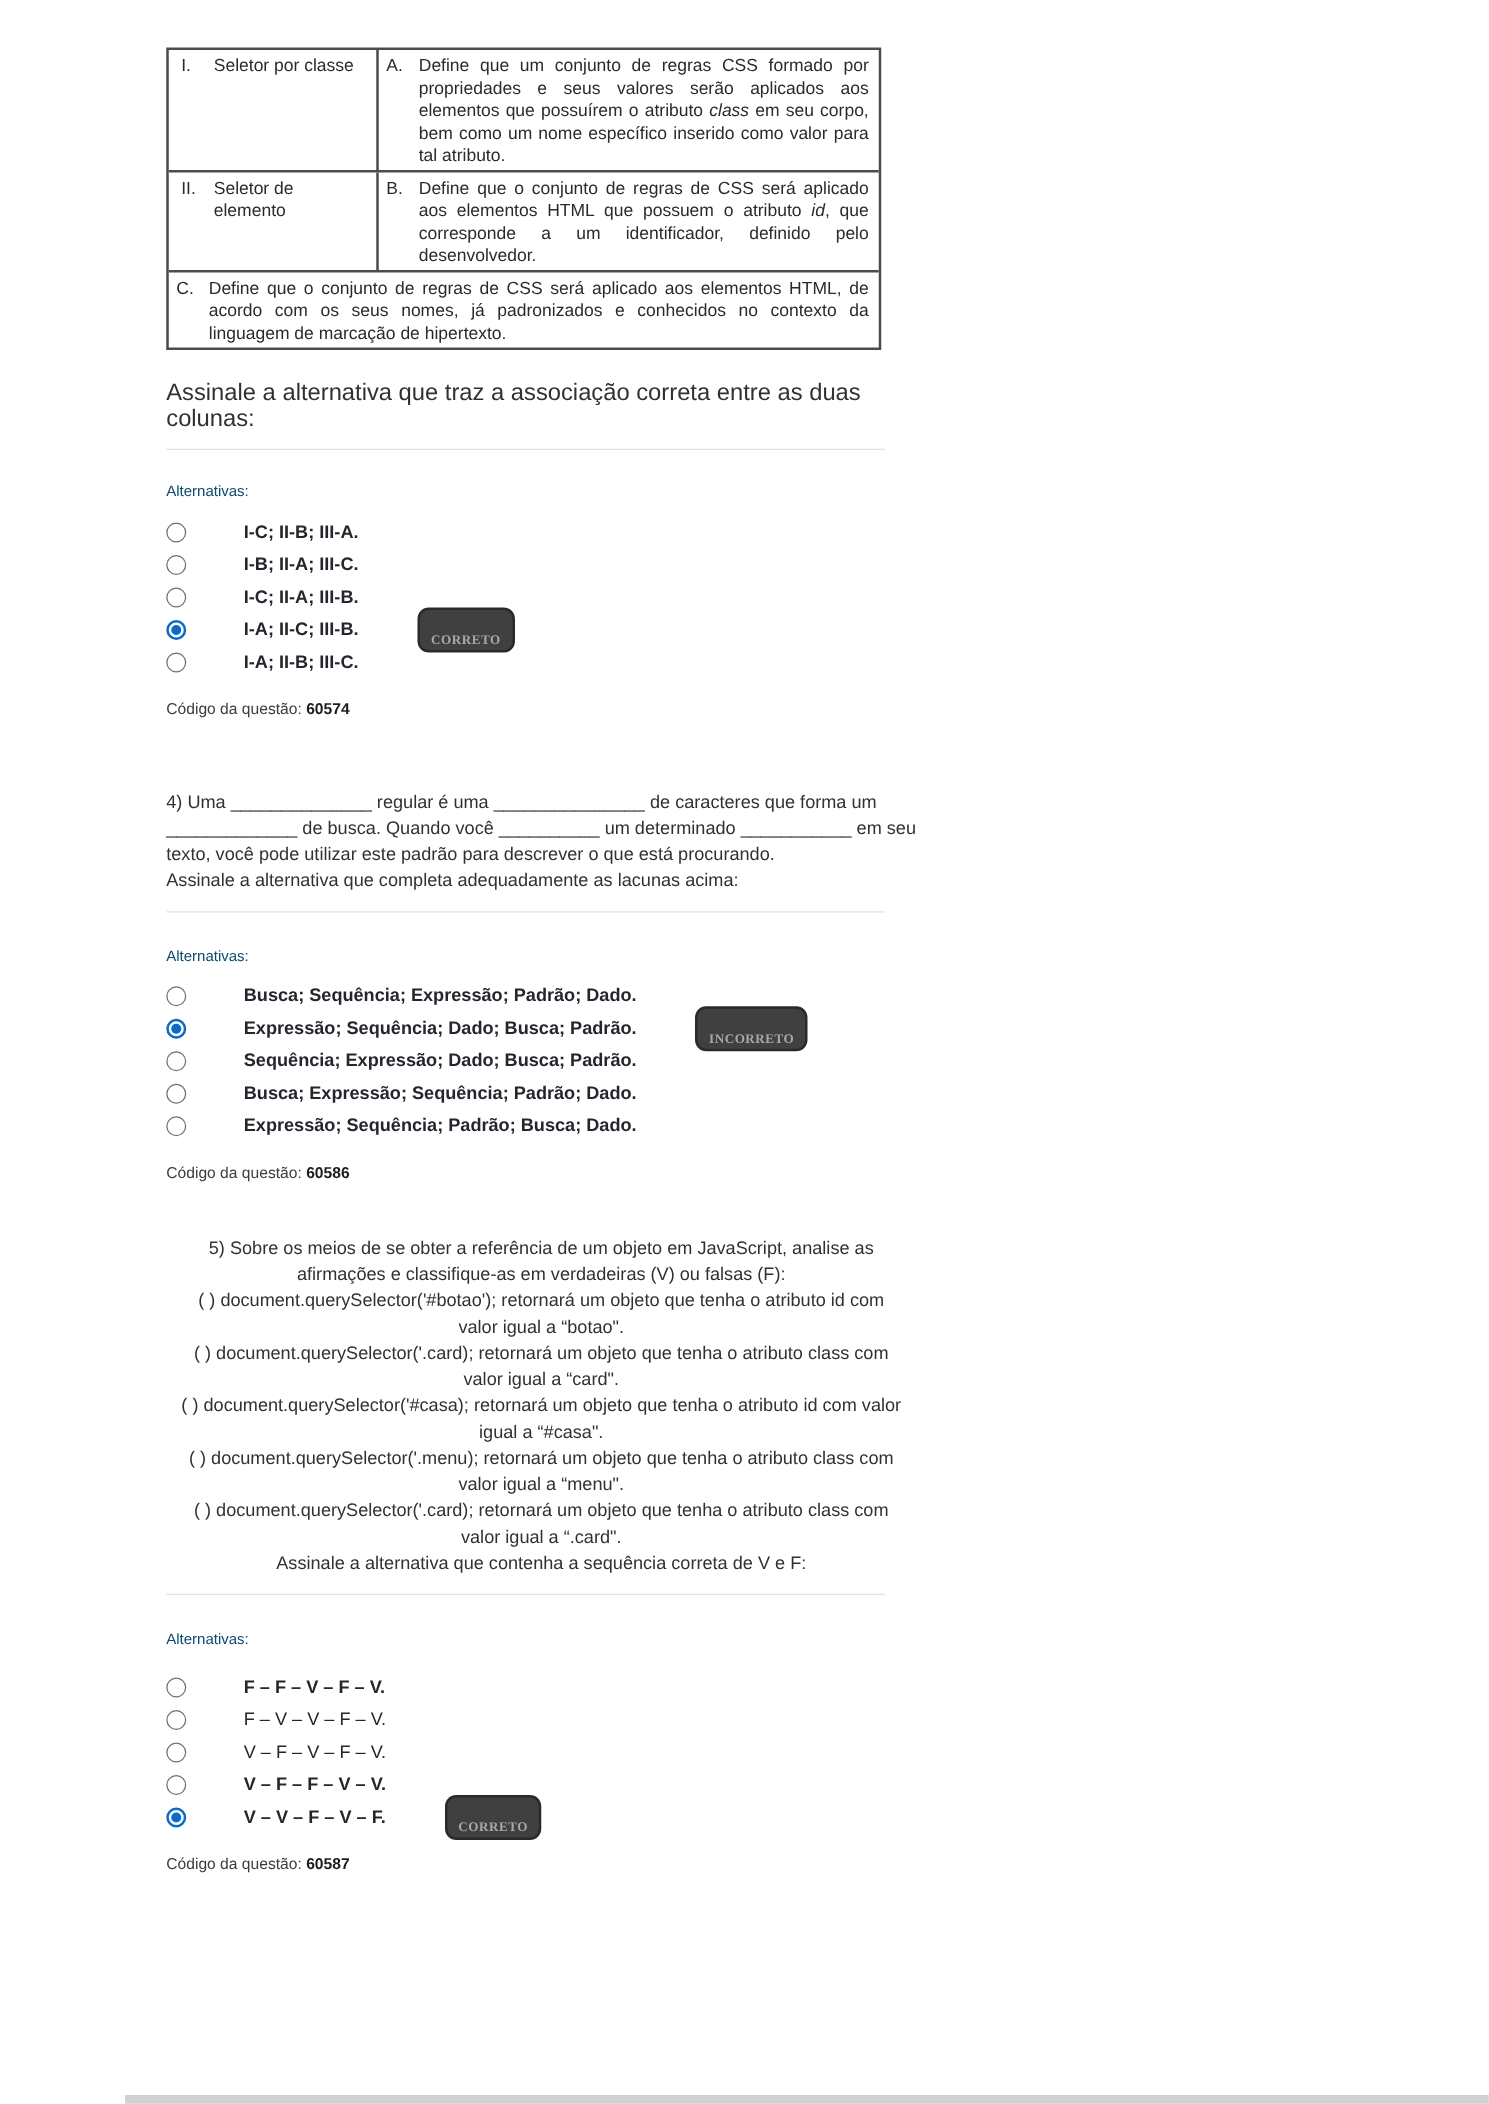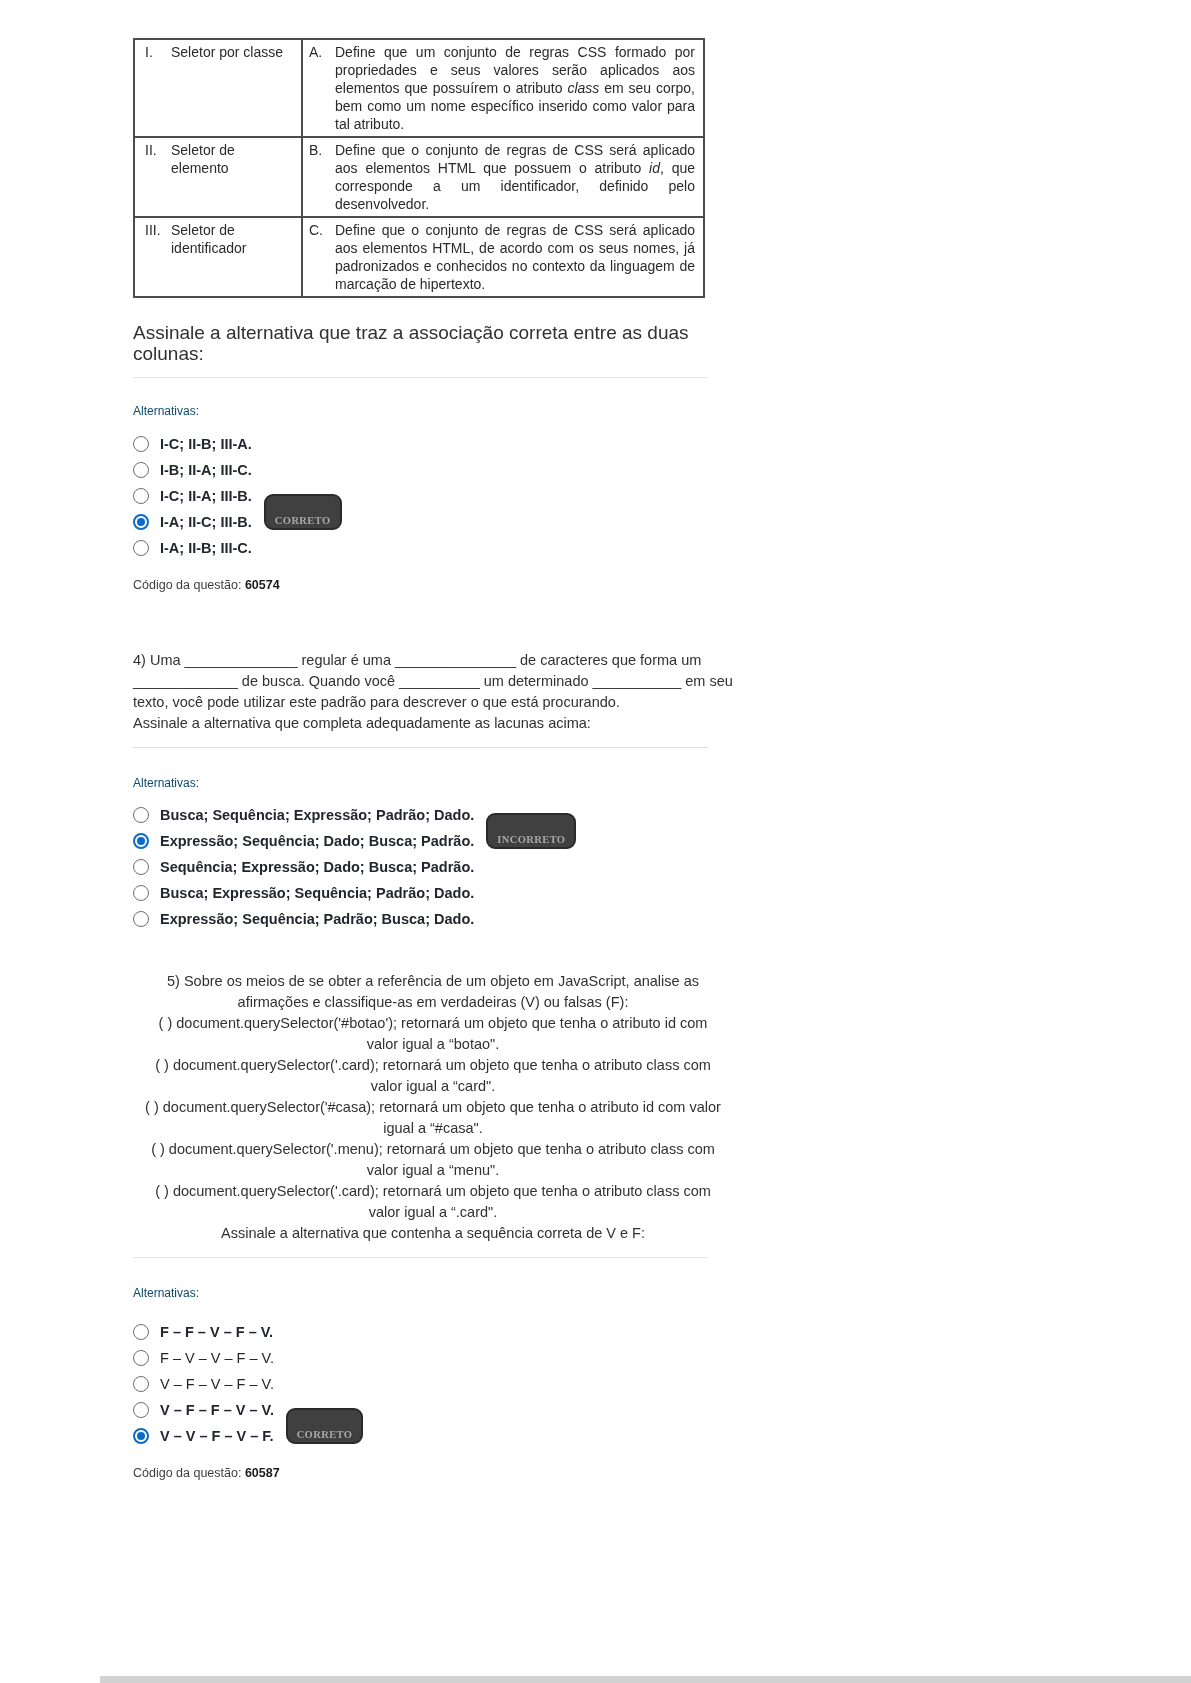--- a/index.html
+++ b/index.html
@@ -30,21 +30,21 @@
     margin-top:24px; font-size:19px; line-height:21px; color:#323130;
     white-space:pre-line; width:590px;
   }
   .q-par {
     font-size:14.5px; line-height:21px; color:#323130;
     white-space:pre-line; width:600px;
   }
   .divider { border-top:1px solid #e2e2e2; width:575px; margin-top:13px; }
   .alt-heading { margin-top:26px; font-size:12px; font-weight:400; color:#0c4a6e; }
   .options { margin-top:18px; }
-  .option { display:flex; align-items:flex-end; margin-bottom:10px; height:16px; }
+  .option { display:flex; align-items:center; margin-bottom:10px; height:16px;gap:35px; }
   .radio {
     width:16px; height:16px; border:1px solid #6f6f6f; border-radius:50%;
     flex:none; background:#fff; position:relative;
   }
   .radio.selected { border:2px solid #0b6bc7; }
   .radio.selected::after {
     content:""; position:absolute; inset:2px; border-radius:50%; background:#0b6bc7;
   }
   .opt-label { margin-left:11px; font-size:14.5px; color:#23272d; font-weight:600; }
   .opt-label.n { font-weight:400; }
@@ -82,24 +82,20 @@
       <div class="t-left">
         <span class="t-num">II.</span>
         <span class="t-term">Seletor de elemento</span>
       </div>
       <div class="t-right">
         <span class="t-letter">B.</span>
         <span class="t-def"><span>Define que o conjunto de regras de CSS será aplicado aos elementos HTML que possuem o atributo </span><i>id</i><span>, que corresponde a um identificador, definido pelo desenvolvedor.</span></span>
       </div>
     </div>
     <div class="t-row">
-      <div class="t-left">
-        <span class="t-num">III.</span>
-        <span class="t-term">Seletor de identificador</span>
-      </div>
       <div class="t-right">
         <span class="t-letter">C.</span>
         <span class="t-def"><span>Define que o conjunto de regras de CSS será aplicado aos elementos HTML, de acordo com os seus nomes, já padronizados e conhecidos no contexto da linguagem de marcação de hipertexto.</span><i></i><span></span></span>
       </div>
     </div>
   </div>
 
   <div class="prompt">Assinale a alternativa que traz a associação correta entre as duas colunas:</div>
   <div class="divider"></div>
   <div class="alt-heading">Alternativas:</div>
@@ -154,20 +150,21 @@
     <div class="option">
       <span class="radio"></span>
       <span class="opt-label">Busca; Expressão; Sequência; Padrão; Dado.</span>
     </div>
     <div class="option">
       <span class="radio"></span>
       <span class="opt-label">Expressão; Sequência; Padrão; Busca; Dado.</span>
     </div>
   </div>
 
+  <div class="q-code"><span>Código da questão:</span> <b>60586</b></div>
 
   <div class="q-par gap-q5">5) Sobre os meios de se obter a referência de um objeto em JavaScript, analise as
 afirmações e classifique-as em verdadeiras (V) ou falsas (F):
 ( ) document.querySelector('#botao'); retornará um objeto que tenha o atributo id com
 valor igual a “botao".
 ( ) document.querySelector('.card); retornará um objeto que tenha o atributo class com
 valor igual a “card".
 ( ) document.querySelector('#casa); retornará um objeto que tenha o atributo id com valor
 igual a “#casa".
 ( ) document.querySelector('.menu); retornará um objeto que tenha o atributo class com

